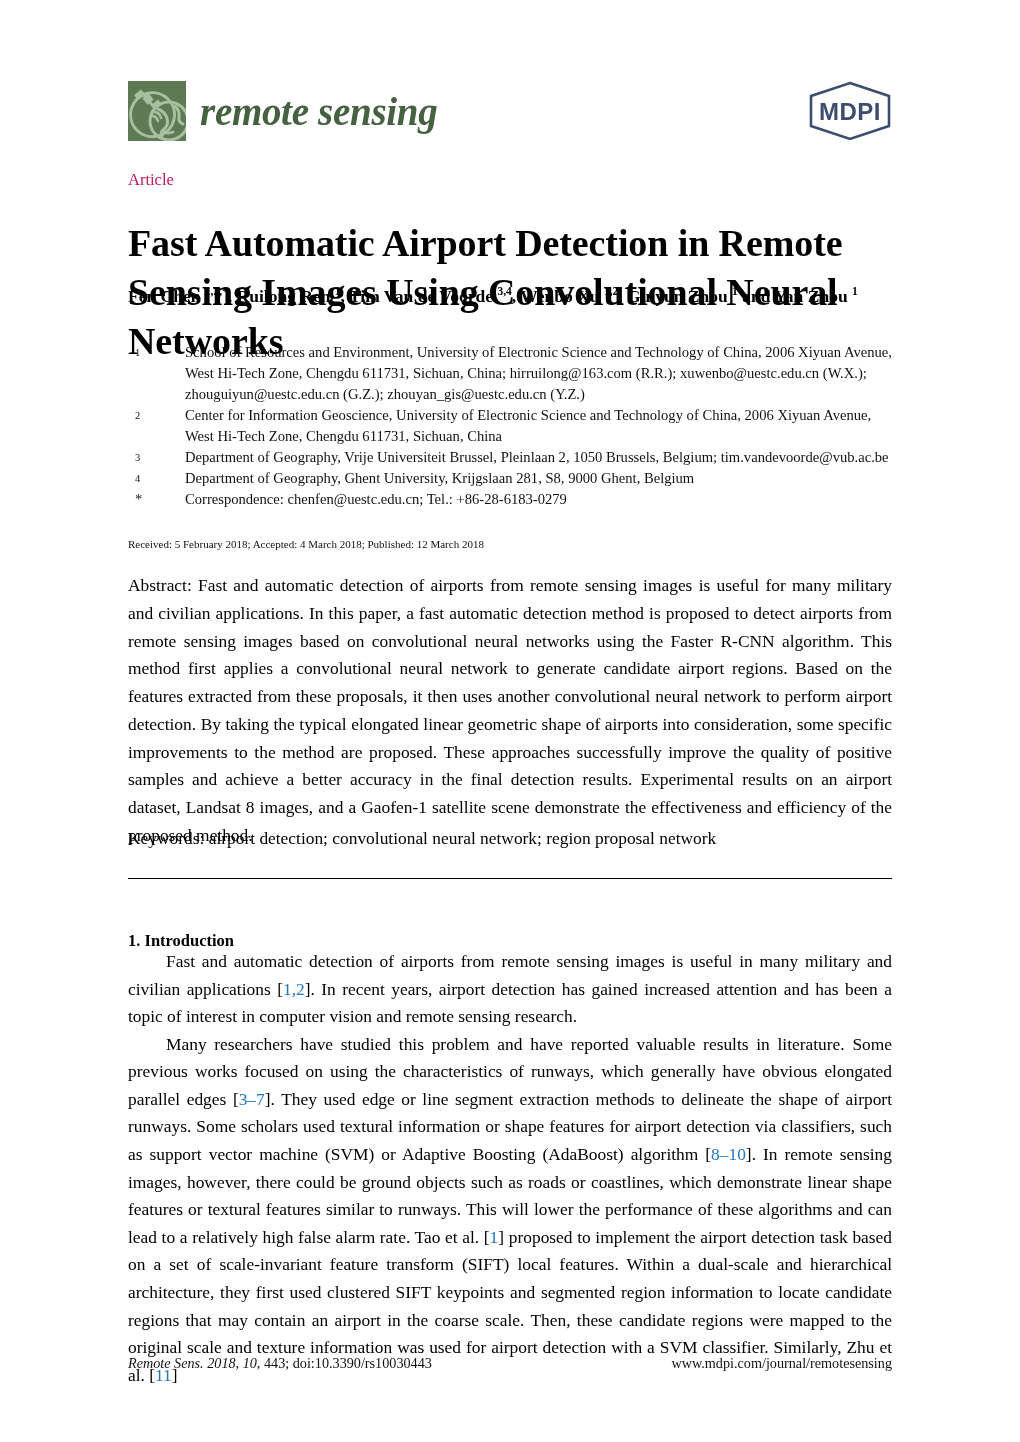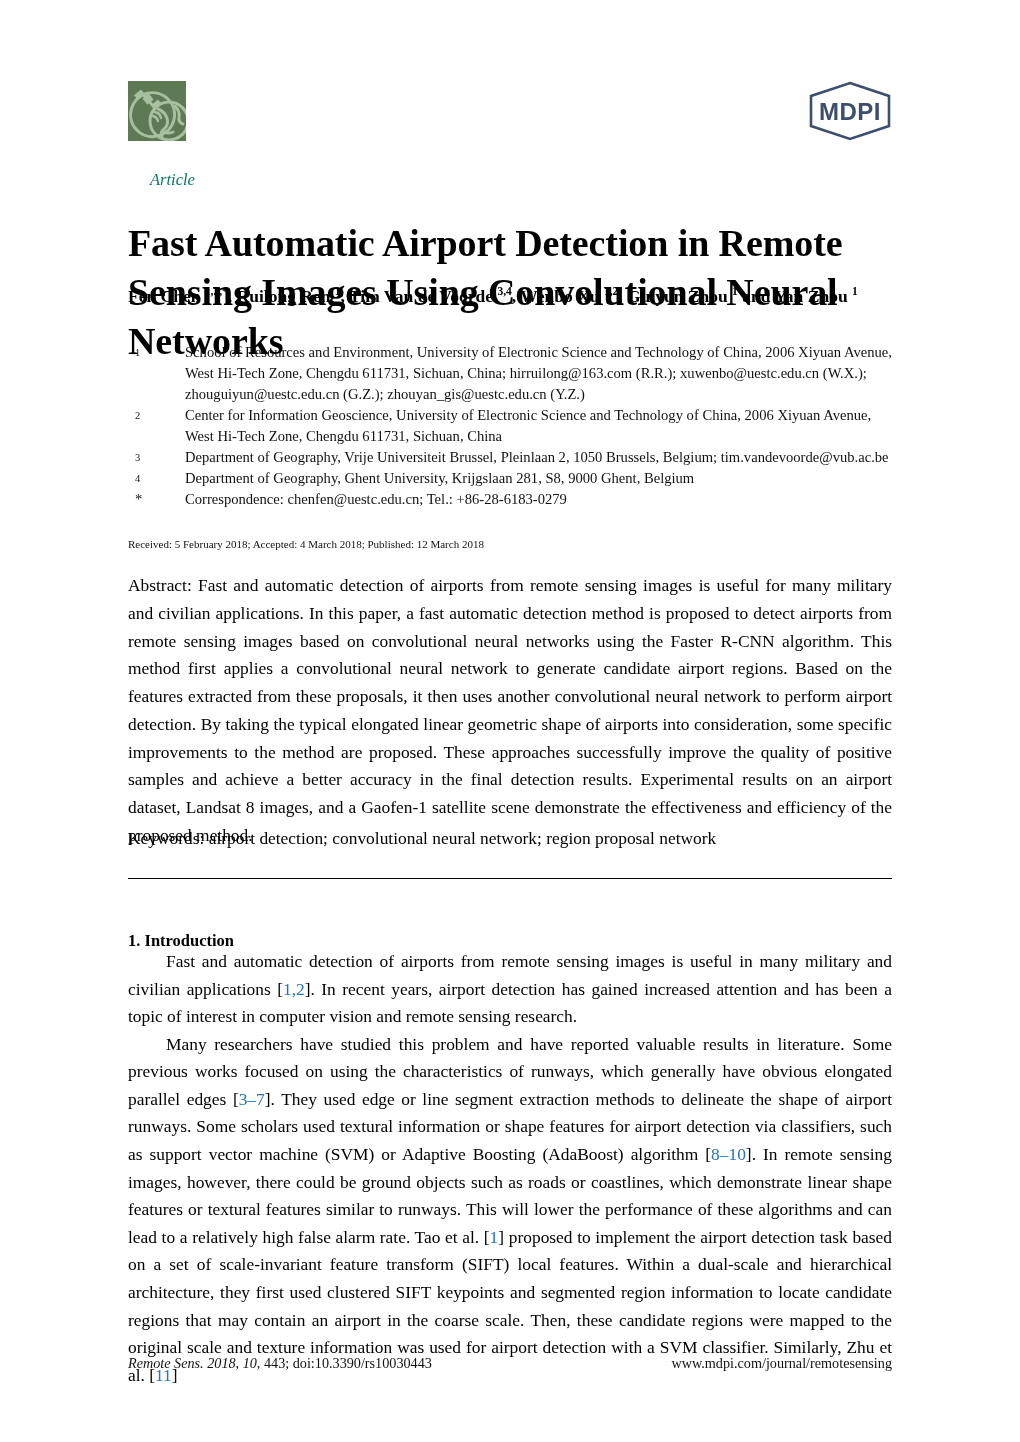--- a/index.html
+++ b/index.html
@@ -63,25 +63,23 @@
     height: 62px;
     flex: 0 0 auto;
   }
   .mdpi-logo svg { display: block; }
 
   
   .article-type {
     position: absolute;
     left: 128px;
     top: 170px;
-    font-style: italic;
     font-size: 16.5px;
-    color: #0f766e;
+    color: #be185d;
     line-height: 1.2;
-    margin-left: 22px;
   }
 
   
   .paper-title {
     position: absolute;
     left: 128px;
     top: 194px;
     width: 764px;
     font-size: 38px;
     font-weight: 700;
@@ -252,20 +250,21 @@
             <rect x="16" y="14" width="8" height="8" transform="rotate(-40 20 18)"></rect>
             <rect x="7" y="11" width="9" height="6" transform="rotate(-40 11 14)"></rect>
             <rect x="24" y="21" width="9" height="6" transform="rotate(-40 28 24)"></rect>
             <rect x="18.5" y="9" width="3" height="20" transform="rotate(-40 20 19)"></rect>
 
             <path d="M27 31 q5 1 6 6" fill="none" stroke="#a8bfa0" stroke-width="2.4" stroke-linecap="round"></path>
             <path d="M25 35 q4 1 5 5" fill="none" stroke="#a8bfa0" stroke-width="2.4" stroke-linecap="round"></path>
           </g>
         </svg>
       </div>
+      <div class="journal-title">remote sensing</div>
     </div>
 
     <div class="mdpi-logo">
       <svg width="84" height="62" viewBox="0 0 84 62" aria-hidden="true">
         <polygon points="42,3 81,16 81,46 42,59 3,46 3,16" fill="none" stroke="#3d4d6e" stroke-width="2.6"></polygon>
         <text x="42" y="40" text-anchor="middle" font-family="Liberation Sans, sans-serif" font-size="24" font-weight="bold" fill="#3d4d6e" letter-spacing="0.5">MDPI</text>
       </svg>
     </div>
   </div>
 

